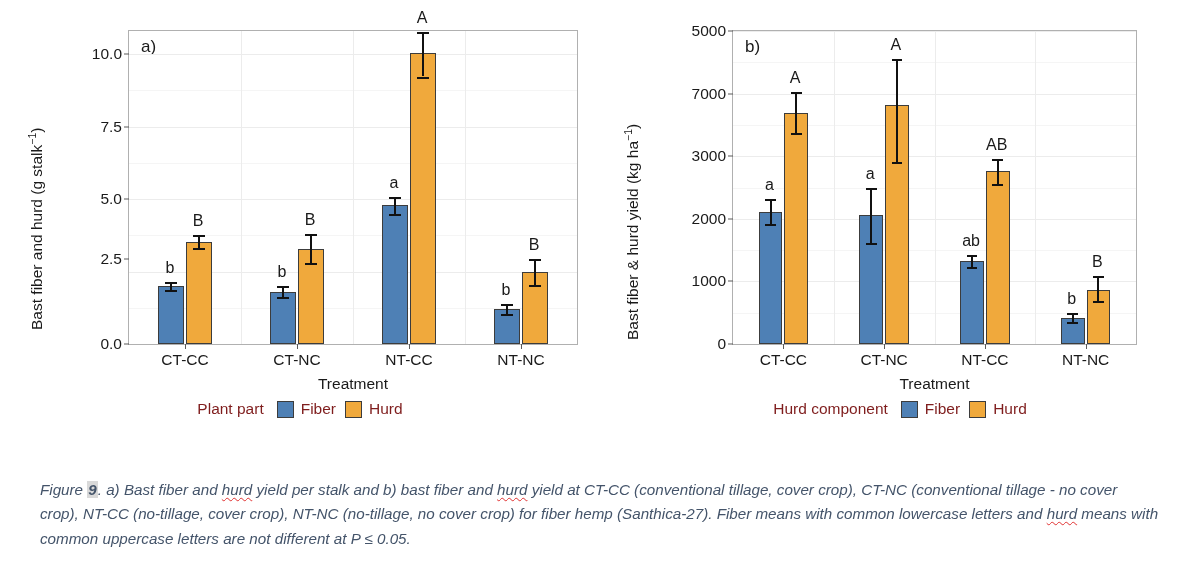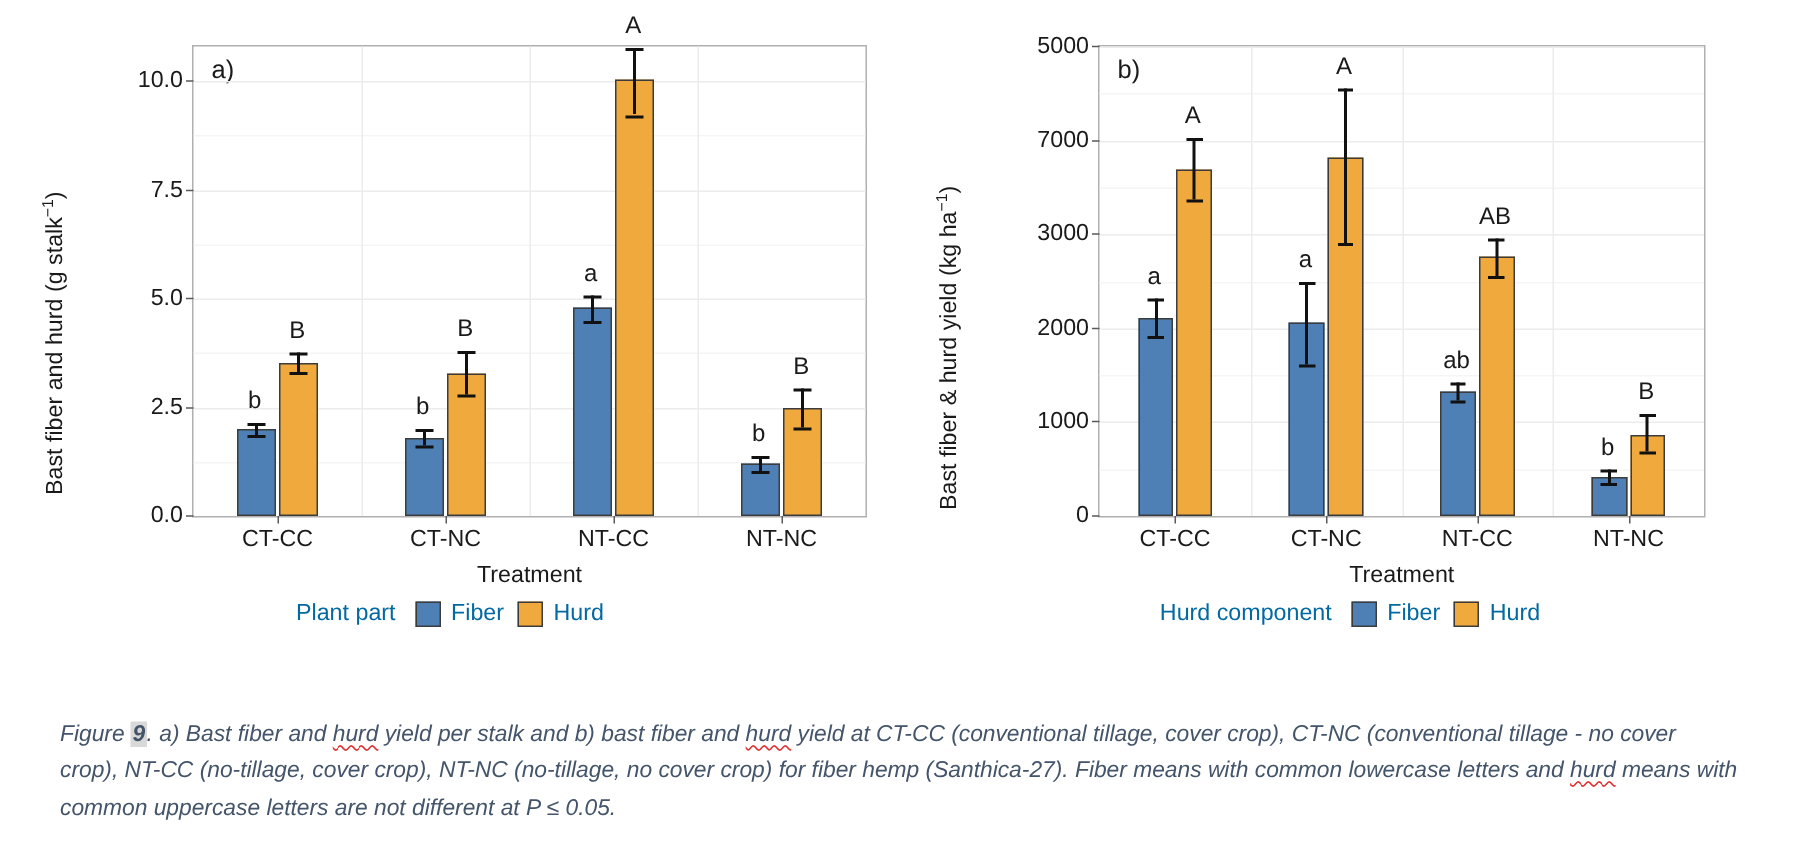--- a/index.html
+++ b/index.html
@@ -103,21 +103,21 @@
     font-size: 16px; color: #1a1a1a;
     transform: translateX(-50%);
     white-space: nowrap;
   }
 
   
   .legend {
     position: absolute;
     display: flex; align-items: center; justify-content: center;
     gap: 9px;
-    font-size: 15.5px; color: #0369a1;
+    font-size: 15.5px; color: #7f1d1d;
     width: 100%;
   }
   .legend-title { margin-right: 4px; }
   .swatch {
     width: 17px; height: 17px;
     border: 1px solid #3c3c3c;
     display: inline-block;
   }
   .legend-item { display: flex; align-items: center; gap: 7px; }
 
@@ -148,21 +148,21 @@
   <div class="figure-row">
 
     <div class="panel panel-a">
       <div class="ylabel" id="ylabel-a" style="left:26px; top:330px;">
         <span>Bast fiber and hurd (g stalk</span><sup>−1</sup><span>)</span>
       </div>
       <div class="plot" id="plot-a" style="left:128px; top:30px; width:450px; height:315px;">
         <div class="panel-tag" style="left:12px; top:6px;">a)</div>
       <div class="ytick" style="top: 313px;">0.0</div>
           <div class="gridline" style="top: 240.546px;"></div>
-          <div class="ytick" style="top: 241px;">2.5</div>
+          <div class="ytick" style="top: 228px;">2.5</div>
           <div class="gridline" style="top: 168.093px;"></div>
           <div class="ytick" style="top: 168.093px;">5.0</div>
           <div class="gridline" style="top: 95.6389px;"></div>
           <div class="ytick" style="top: 95.6389px;">7.5</div>
           <div class="gridline" style="top: 23.1852px;"></div>
           <div class="ytick" style="top: 23.1852px;">10.0</div>
           <div class="gridline" style="top: 276.773px; background: rgb(245, 245, 245);"></div>
           <div class="gridline" style="top: 204.319px; background: rgb(245, 245, 245);"></div>
           <div class="gridline" style="top: 131.866px; background: rgb(245, 245, 245);"></div>
           <div class="gridline" style="top: 59.412px; background: rgb(245, 245, 245);"></div>

